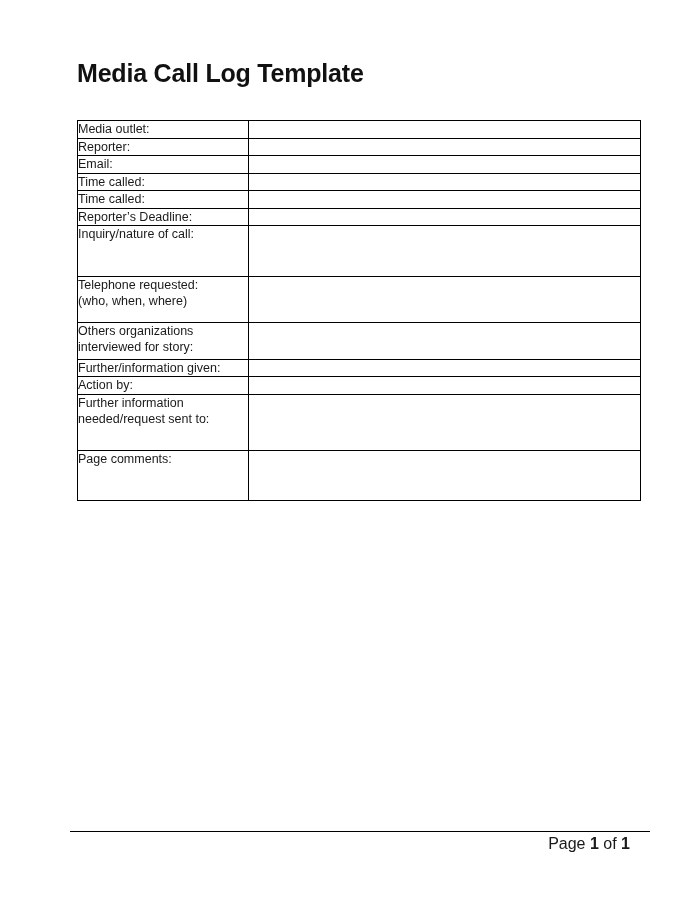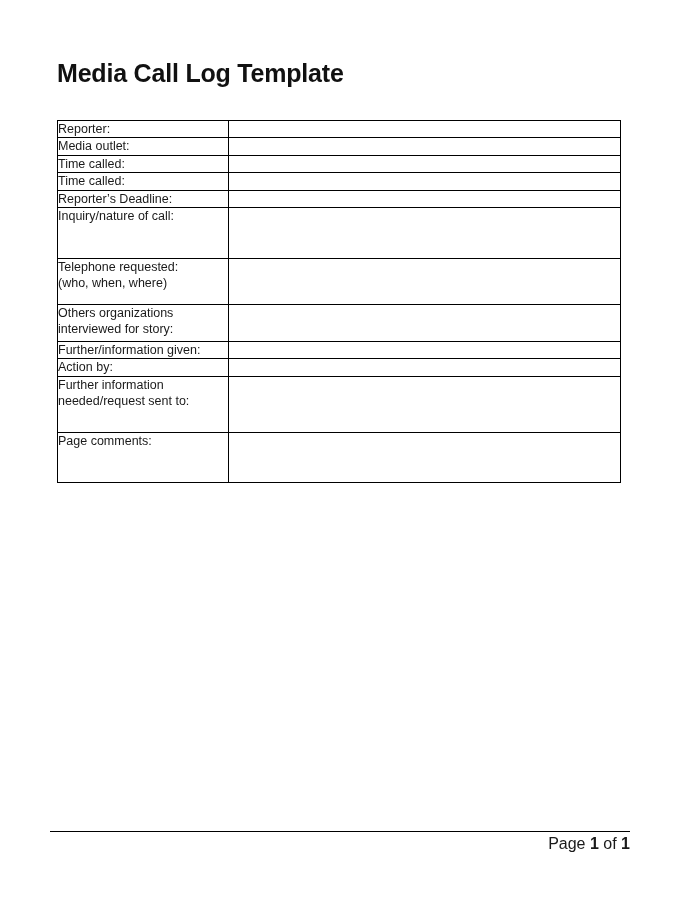--- a/index.html
+++ b/index.html
@@ -13,20 +13,21 @@
     position: relative;
     font-family: "Liberation Sans", sans-serif;
     color: #000000;
     overflow: hidden;
   }
 
   .page {
     position: absolute;
     inset: 0;
     background: #ffffff;
+    margin-left: 20px;
   }
 
   
   .doc-title {
     position: absolute;
     left: 57px;
     top: 58px;
     font-size: 25px;
     font-weight: bold;
     letter-spacing: -0.2px;
@@ -95,25 +96,29 @@
 
   <div class="doc-title">Media Call Log Template</div>
 
   <table class="form-table">
     <colgroup>
       <col class="col-label">
       <col class="col-value">
     </colgroup>
     <tbody>
         <tr>
+          <td class="label-cell" style="height: 17px;">Media outlet:</td>
+          <td class="value-cell"></td>
+        </tr>
+        <tr>
           <td class="label-cell" style="height: 16px;">Reporter:</td>
           <td class="value-cell"></td>
         </tr>
         <tr>
-          <td class="label-cell" style="height: 17px;">Media outlet:</td>
+          <td class="label-cell" style="height: 17px;">Email:</td>
           <td class="value-cell"></td>
         </tr>
         <tr>
           <td class="label-cell" style="height: 16px;">Time called:</td>
           <td class="value-cell"></td>
         </tr>
         <tr>
           <td class="label-cell" style="height: 17px;">Time called:</td>
           <td class="value-cell"></td>
         </tr>

